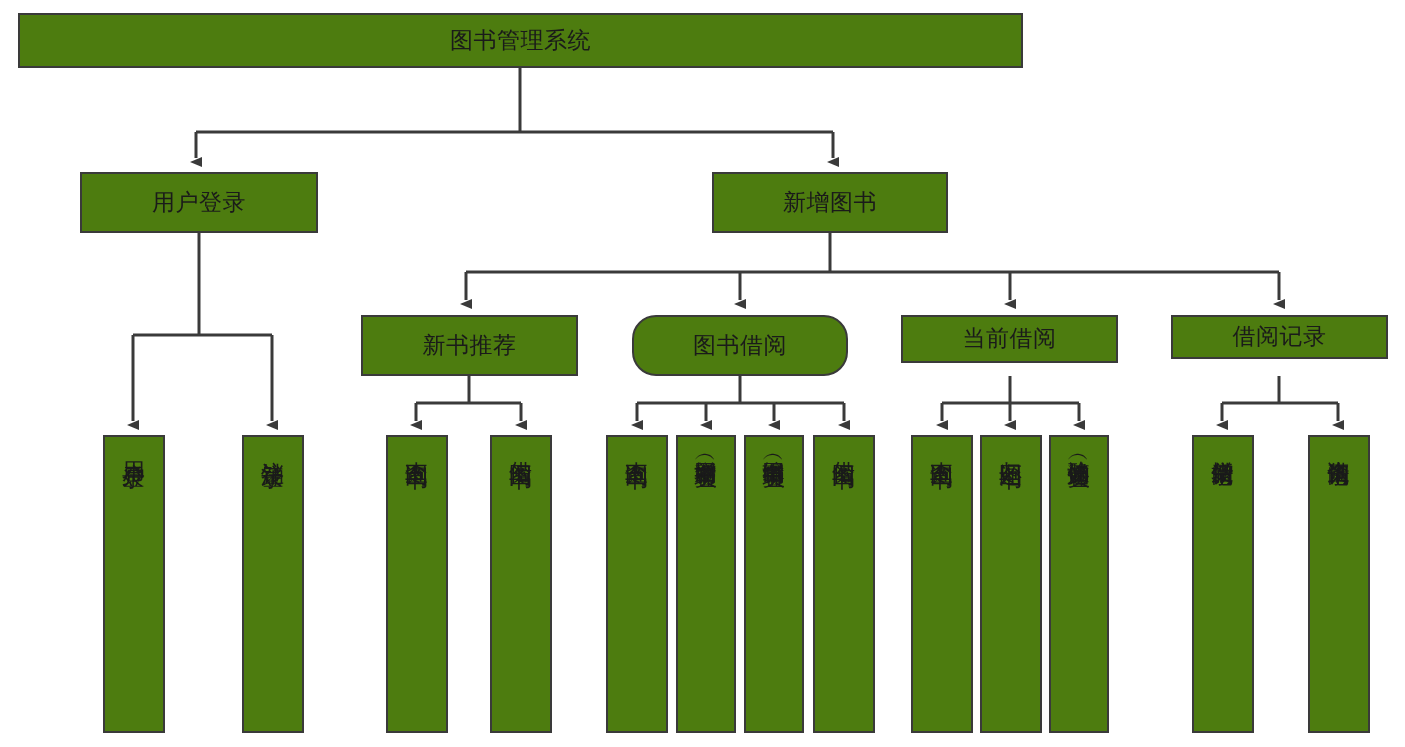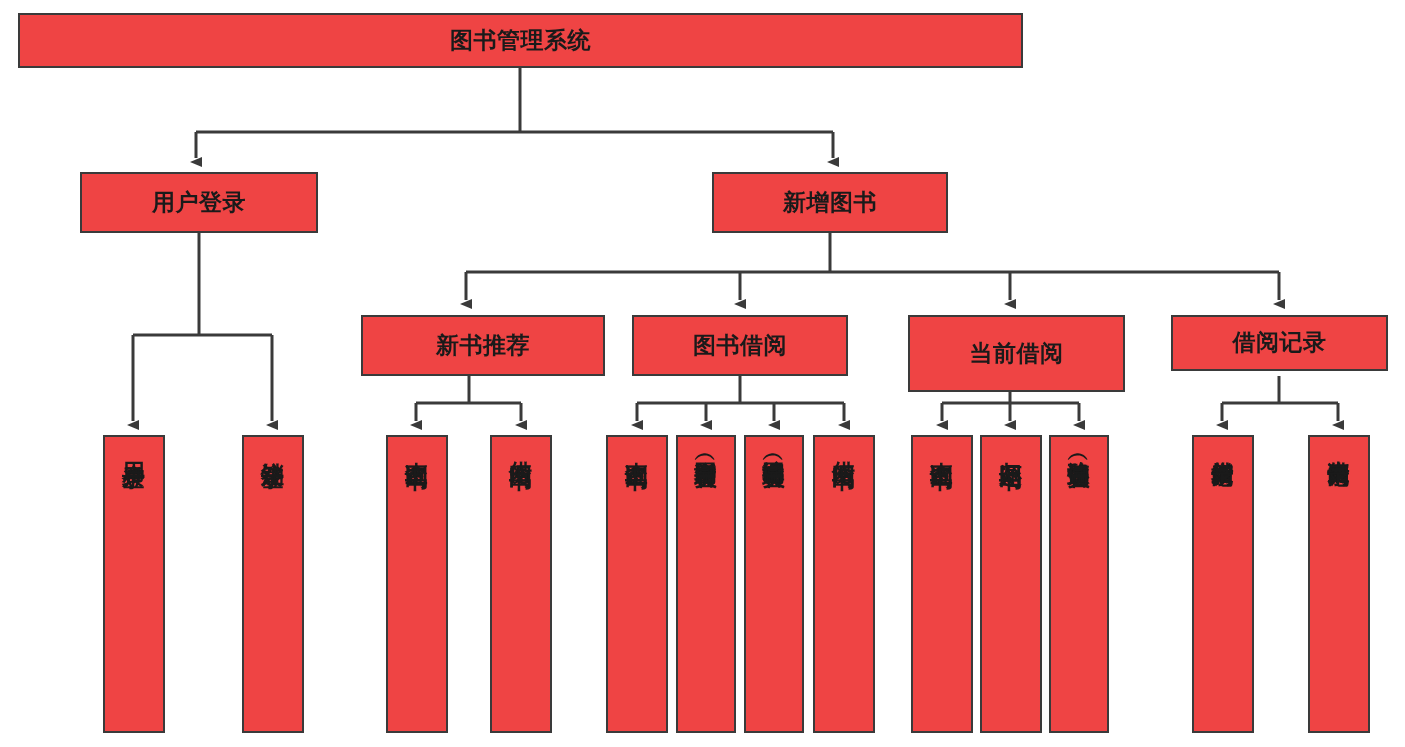--- a/index.html
+++ b/index.html
@@ -21,27 +21,26 @@
     position: absolute;
     left: 0;
     top: 0;
     width: 1405px;
     height: 747px;
     pointer-events: none;
   }
   .node {
     position: absolute;
     box-sizing: border-box;
-    background: #ef4444;
+    background: #4d7c0f;
     border: 2px solid #3a3a3a;
     display: flex;
     align-items: center;
     justify-content: center;
     color: #1a1a1a;
-    font-weight: bold;
   }
   .node .label {
     display: block;
     text-align: center;
     line-height: 1.18;
     letter-spacing: 0.5px;
   }
   .node.horizontal .label {
     font-size: 23px;
   }
@@ -134,30 +133,30 @@
     <span class="label">图书管理系统</span>
   </div>
 
   <div class="node horizontal" style="left:80px; top:172px; width:238px; height:61px;">
     <span class="label">用户登录</span>
   </div>
   <div class="node horizontal" style="left:712px; top:172px; width:236px; height:61px;">
     <span class="label">新增图书</span>
   </div>
 
-  <div class="node horizontal" style="left:361px; top:315px; width:244px; height:61px;">
+  <div class="node horizontal" style="left:361px; top:315px; width:217px; height:61px;">
     <span class="label">新书推荐</span>
   </div>
-  <div class="node horizontal" style="left:632px; top:315px; width:216px; height:61px;">
+  <div class="node horizontal" style="left:632px; top:315px; width:216px; height:61px;border-radius:24px;">
     <span class="label">图书借阅</span>
   </div>
-  <div class="node horizontal" style="left:901px; top:315px; width:217px; height:77px;margin-left:7px;">
+  <div class="node horizontal" style="left:901px; top:315px; width:217px; height:48px;">
     <span class="label">当前借阅</span>
   </div>
-  <div class="node horizontal" style="left:1171px; top:315px; width:217px; height:56px;">
+  <div class="node horizontal" style="left:1171px; top:315px; width:217px; height:44px;">
     <span class="label">借阅记录</span>
   </div>
 
   <div class="node vertical" style="left:103px; top:435px; width:62px; height:298px;">
     <span class="label">用户登录</span>
   </div>
   <div class="node vertical" style="left:242px; top:435px; width:62px; height:298px;">
     <span class="label">注销登录</span>
   </div>
 

